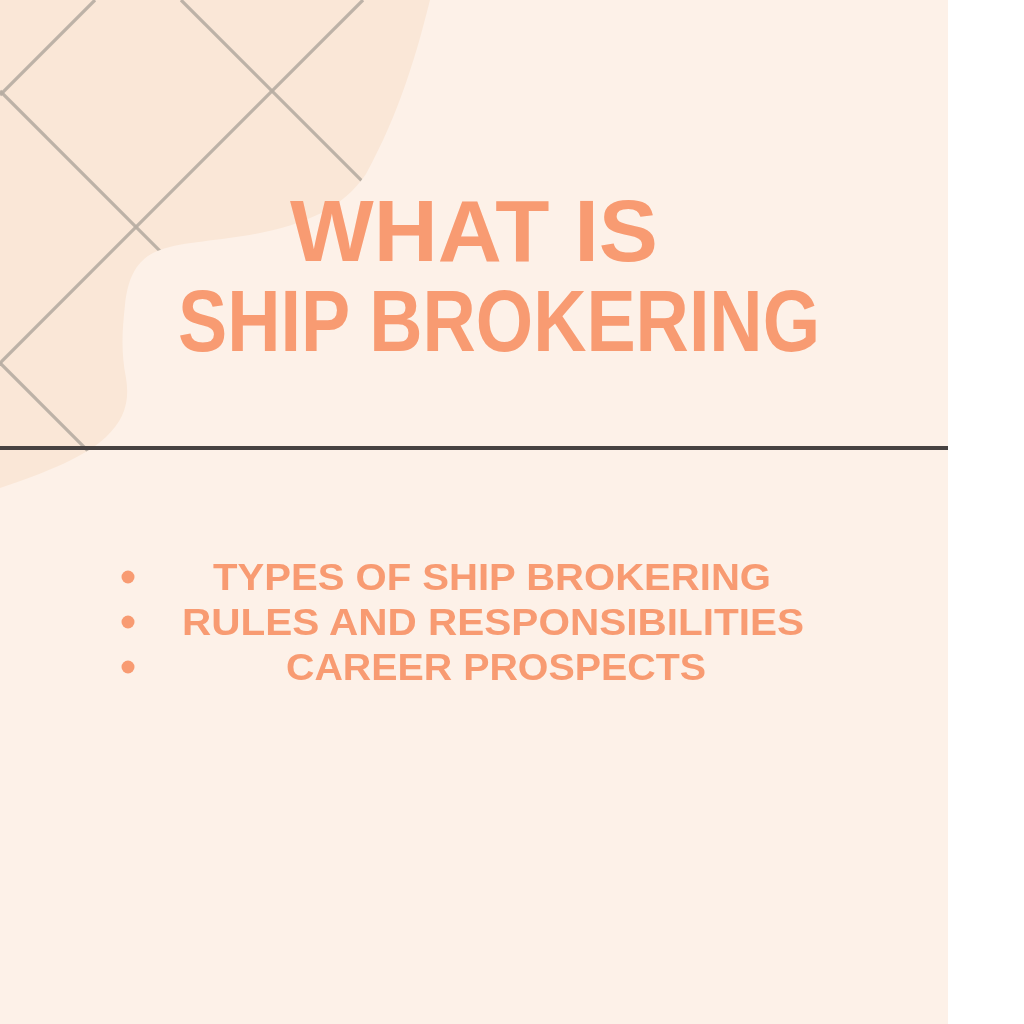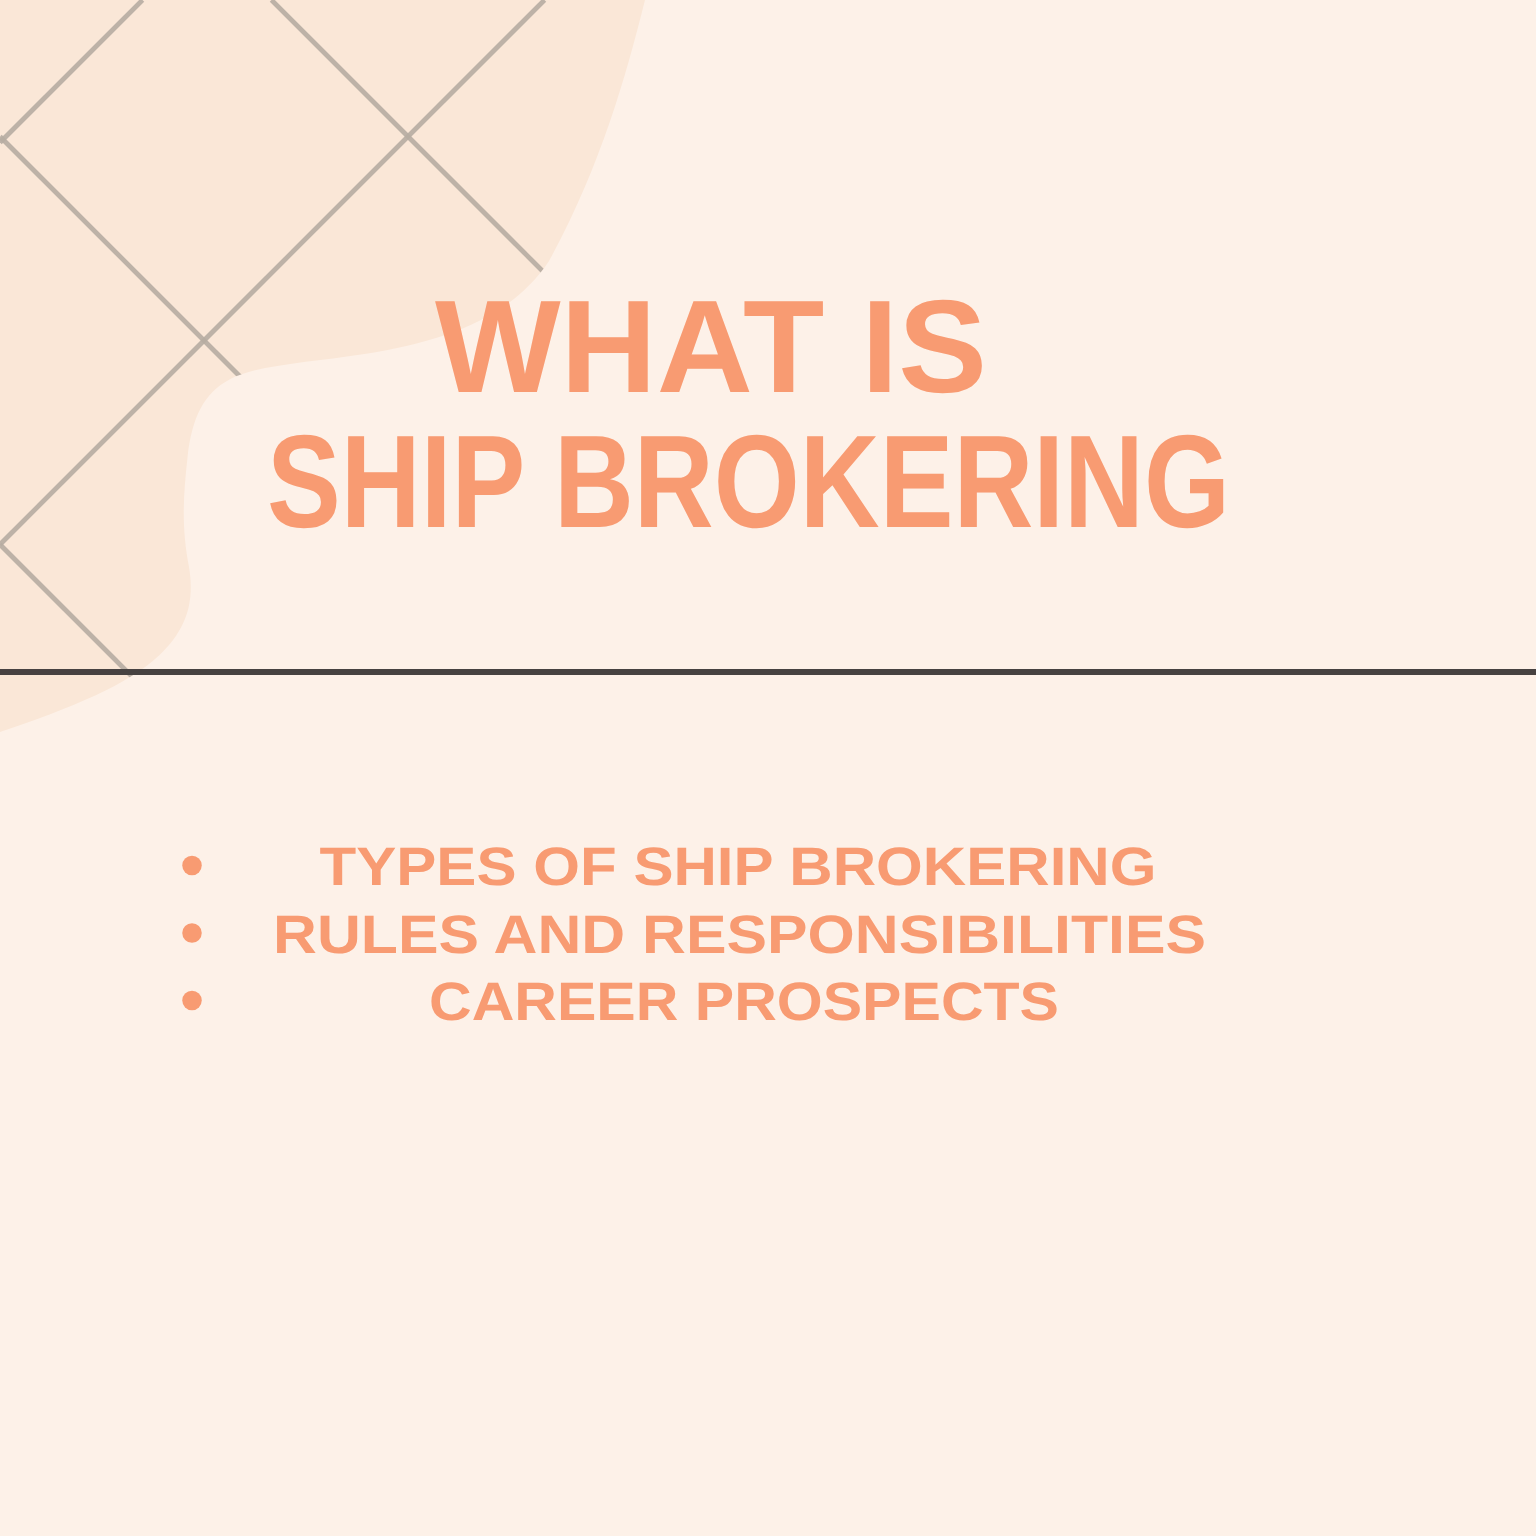--- a/index.html
+++ b/index.html
@@ -1,20 +1,20 @@
 <!DOCTYPE html>
 <html><head>
 <meta charset="utf-8">
 <style>
   html, body { margin: 0; padding: 0; }
   body { width: 1024px; height: 1024px; font-family: "Liberation Sans", sans-serif; }
 
   .slide {
     position: relative;
-    width: 1024px;
+    width: 948px;
     height: 1024px;
     background: #fdf1e8;
     overflow: hidden;
   }
 
   
   .blob-svg {
     position: absolute;
     top: 0;
     left: 0;

